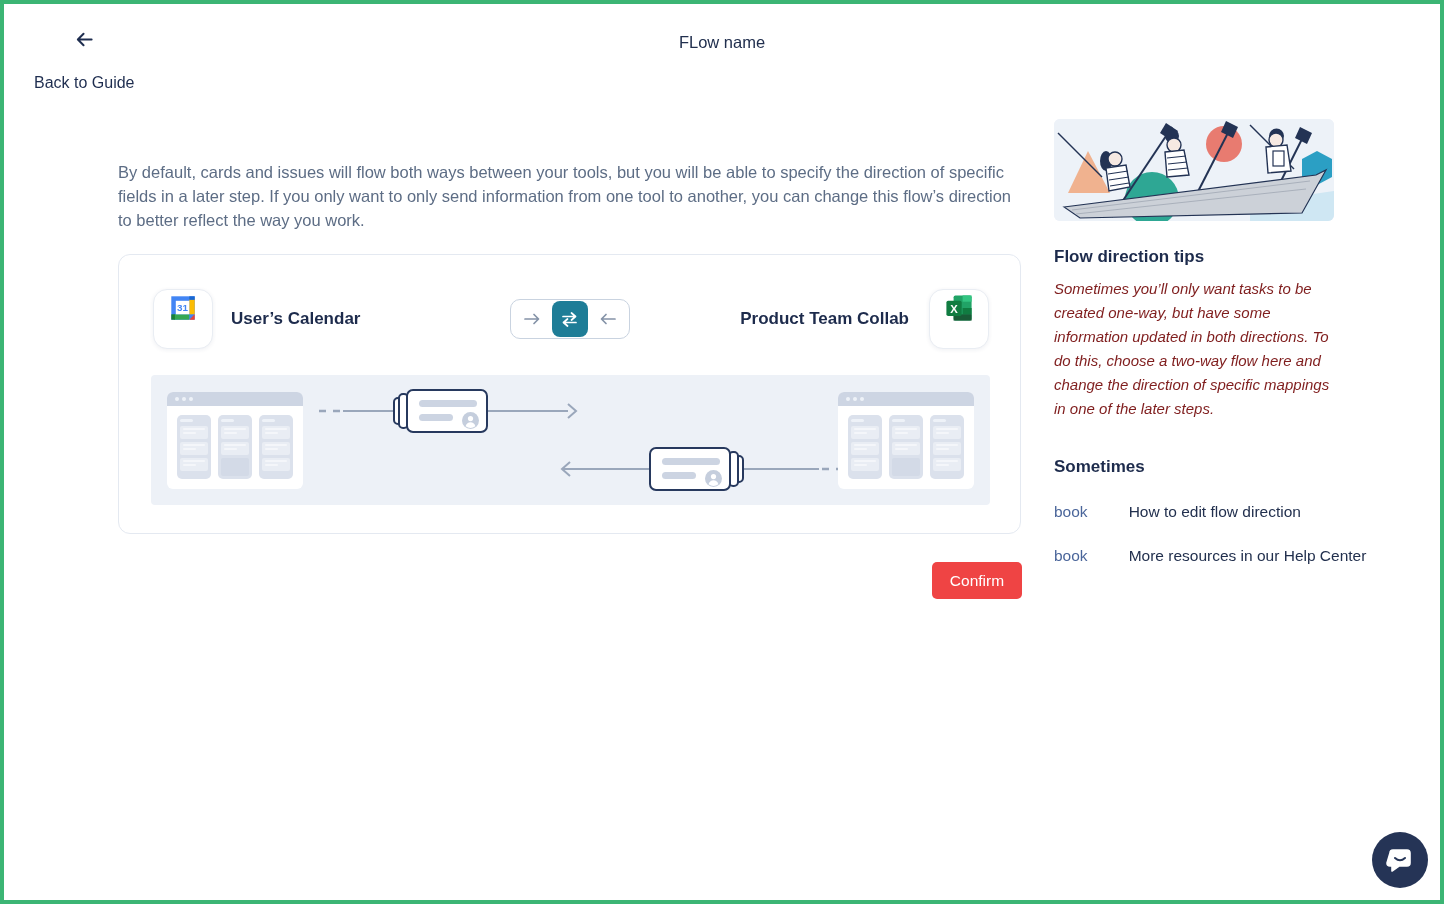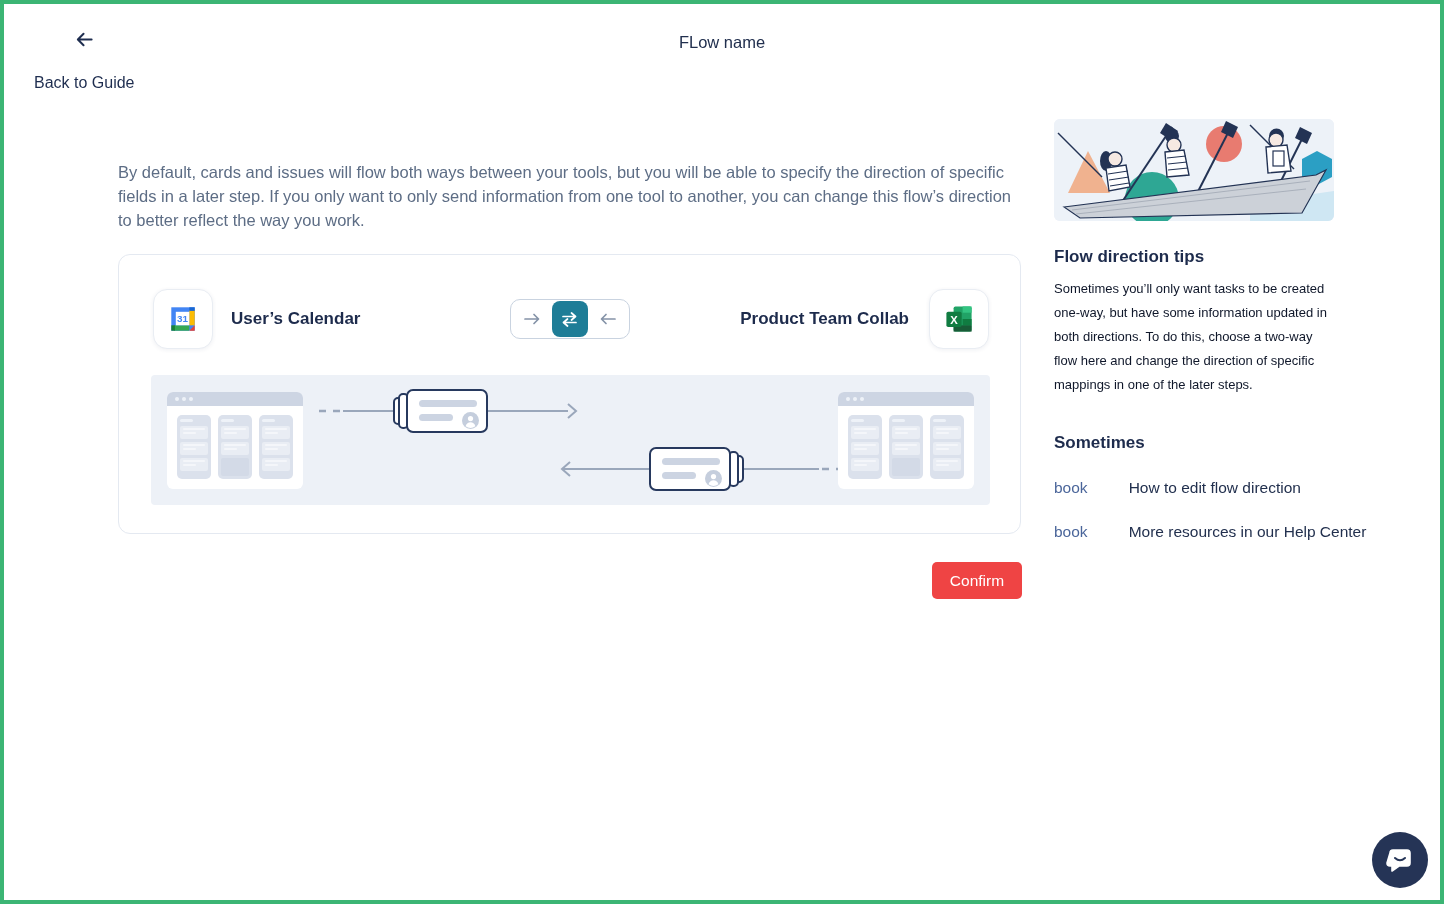--- a/index.html
+++ b/index.html
@@ -26,21 +26,21 @@
   
   .heading { position:absolute; left:114px; top:116px; font-size:24px; font-weight:bold; color:#1d2b4c; }
   .desc { position:absolute; left:114px; top:156px; width:900px; font-size:16.5px; line-height:24px; color:#5d6d85; }
   .flow-card {
     position:absolute; left:114px; top:250px; width:903px; height:280px;
     background:#fff; border:1px solid #e4e9f1; border-radius:12px;
   }
   .tool-row { position:absolute; top:34px; left:34px; right:31px; height:60px; display:flex; align-items:center; }
   .tile {
     width:60px; height:60px; background:#fff; border:1px solid #e9edf3; border-radius:14px;
-    display:flex; align-items:center; justify-content:center;
+    display:flex; justify-content:center;
     box-shadow:0 1px 4px rgba(30,45,79,0.07); flex:0 0 auto;
   }
   .tool-name { font-size:17px; font-weight:bold; color:#1d2b4c; }
   .tool-name.left { margin-left:18px; }
   .tool-name.right { margin-left:auto; margin-right:20px; }
   .dir-toggle {
     position:absolute; left:50%; top:44px; transform:translateX(-50%);
     width:120px; height:40px; background:#fff; border:1px solid #c9d3e0; border-radius:10px;
     display:flex; align-items:center; justify-content:space-between; padding:0 2px;
   }
@@ -83,21 +83,21 @@
   
   .confirm {
     position:absolute; left:928px; top:558px; width:90px; height:37px;
     background:#ef4444; border:none; border-radius:5px; color:#fff; font-size:15.5px;
     font-family:"Liberation Sans", sans-serif; cursor:pointer;
   }
   
   .sidebar { position:absolute; left:1050px; top:115px; width:280px; }
   .side-illo { width:280px; height:102px; border-radius:6px; overflow:hidden; background:#edf2f8; }
   .tips-h { margin-top:26px; font-size:17px; font-weight:bold; color:#1d2b4c; }
-  .tips-p { margin-top:10px; font-size:13px; line-height:24px; color:#0f172a; }
+  .tips-p { margin-top:10px; font-size:15px; line-height:24px; color:#7f1d1d;font-style:italic; }
   .res-h { margin-top:36px; font-size:17px; font-weight:bold; color:#1d2b4c; }
   .res-item { margin-top:26px; font-size:15.5px; color:#22304e; cursor:pointer; white-space:nowrap; }
   .res-book { color:#4a659a; display:inline-block; margin-right:-7px; }
   .res-label { position:relative;margin-left:48px; }
   
   .chat {
     position:absolute; left:1368px; top:828px; width:56px; height:56px; border-radius:50%;
     background:#253456; display:flex; align-items:center; justify-content:center; cursor:pointer;
     border:none;
   }

